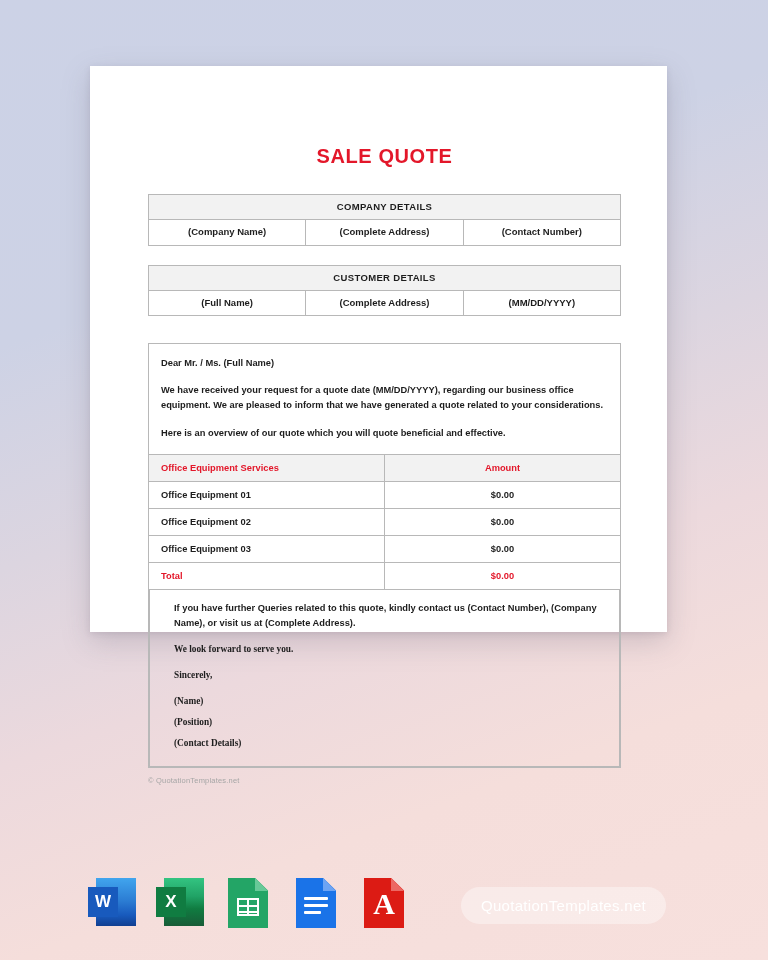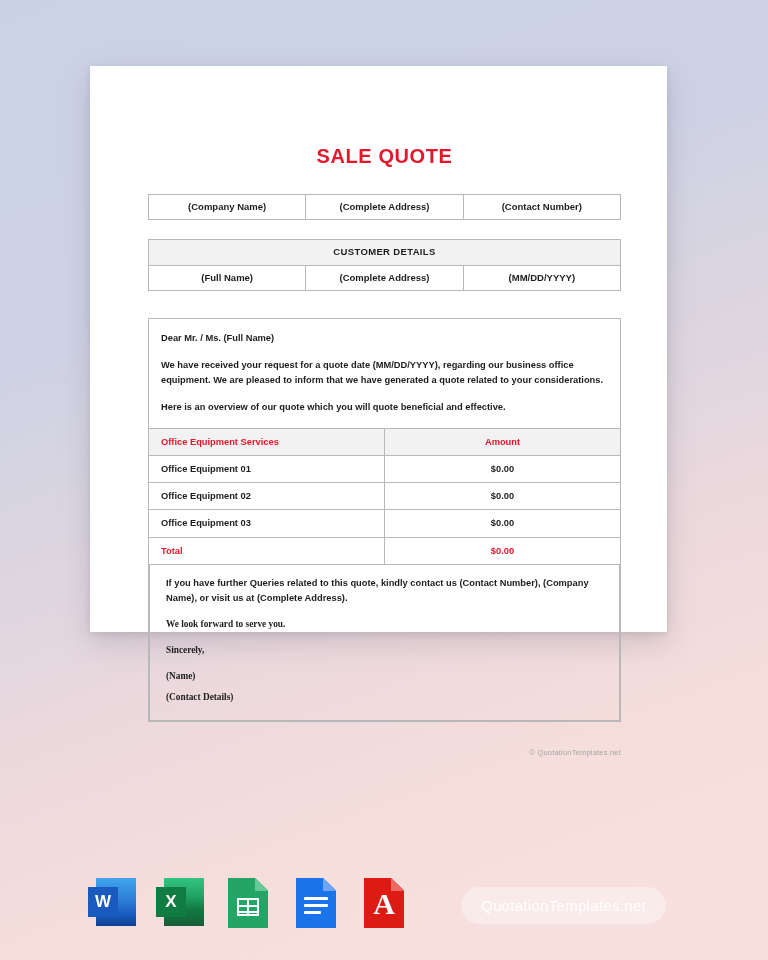--- a/index.html
+++ b/index.html
@@ -119,35 +119,34 @@
   table.items tr.head td {
     background: #f2f2f2;
     color: #e3172a;
   }
   table.items tr.total td { color: #e3172a; }
 
   
   #closing-box {
     border: 1px solid #b8b8b8;
     border-top: none;
-    padding: 11px 12px 15px 16px;
+    padding: 11px 12px 15px 24px;
   }
   #closing-box p {
     font-size: 9.3px;
     line-height: 1.62;
     color: #1d1d1d;
     font-weight: bold;
   }
   #closing-box p + p { margin-top: 11px; font-family: Liberation Serif, serif; }
   #closing-box p.tight + p.tight { margin-top: 6px; }
 
   
   #doc-credit {
-    margin-top: 26px;
-    text-align: right;
+    margin-top: 8px;
     font-size: 7.5px;
     color: #a6a6a6;
     letter-spacing: 0.2px;
   }
 
   
   #icon-strip {
     position: absolute;
     left: 88px;
     top: 878px;
@@ -220,20 +219,23 @@
 </head>
 <body>
 
 <div id="paper">
   <div class="doc-inner">
 
     <h1 id="doc-title">SALE QUOTE</h1>
 
     <table class="grid" id="company-table">
       <tbody>
+          <tr>
+        <td class="band" colspan="3">COMPANY DETAILS</td>
+      </tr>
       <tr>
         <td>(Company Name)</td>
         <td>(Complete Address)</td>
         <td>(Contact Number)</td>
       </tr>
     </tbody>
       </table>
 
     <table class="grid" id="customer-table">
       <tbody>
@@ -279,20 +281,21 @@
           <td class="col-amt">$0.00</td>
         </tr>
       </tbody>
         </table>
 
       <div id="closing-box">
         <p>If you have further Queries related to this quote, kindly contact us (Contact Number), (Company Name), or visit us at (Complete Address).</p>
         <p>We look forward to serve you.</p>
         <p>Sincerely,</p>
         <p class="tight">(Name)</p>
+        <p class="tight">(Position)</p>
         <p class="tight">(Contact Details)</p>
       </div>
     </div>
 
     <div id="doc-credit">© QuotationTemplates.net</div>
   </div>
 </div>
 
 <div id="icon-strip">
 

